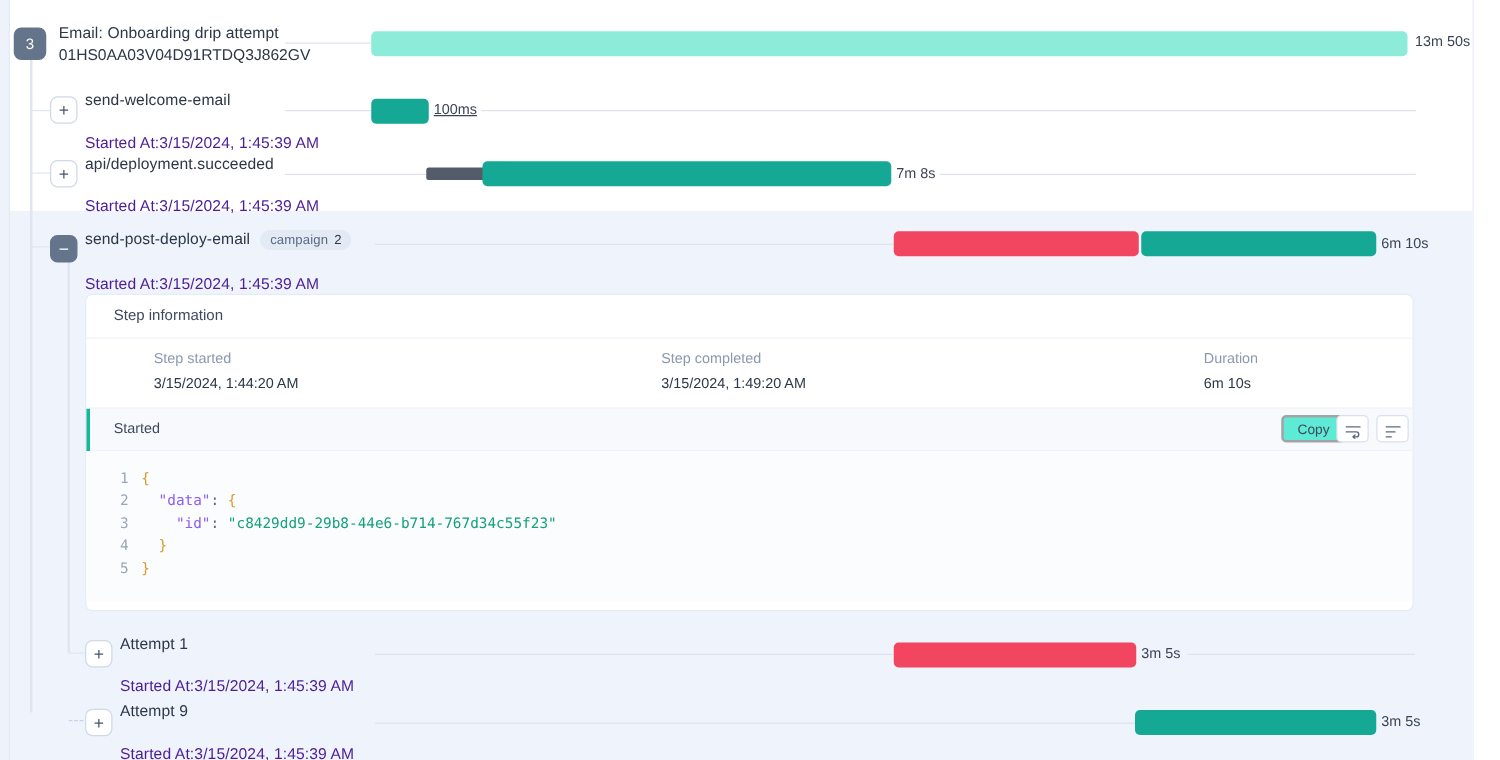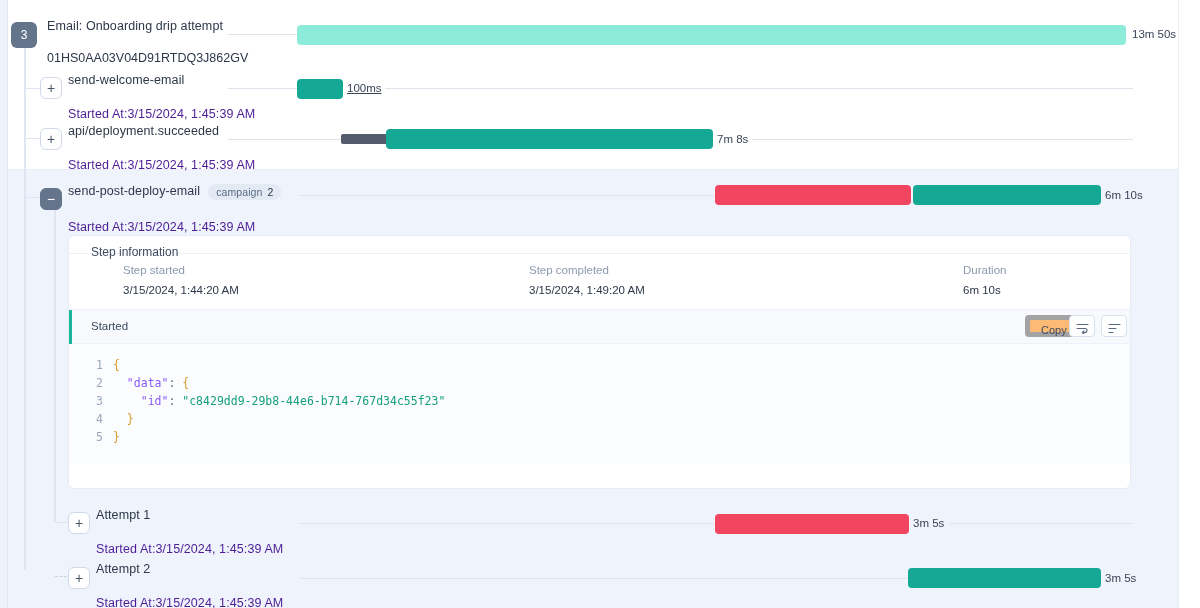--- a/index.html
+++ b/index.html
@@ -70,21 +70,21 @@
   .label-block { position: absolute; }
   .label-title {
     font-size: 12.5px; color: #2d3748; white-space: nowrap;
     letter-spacing: .1px;
   }
   .label-sub {
     font-size: 12.5px; color: #4c1d95; white-space: nowrap; margin-top: 20px;
     letter-spacing: .1px;
   }
   .label-id {
-    font-size: 12.5px; color: #2d3748; white-space: nowrap; margin-top: 18px;
+    font-size: 12.5px; color: #2d3748; white-space: nowrap; margin-top: 4px;
   }
   .attempt-chip {
     display: inline-block; vertical-align: middle;
     margin-left: 8px; padding: 2px 8px;
     background: #e4eaf4; border-radius: 10px;
     font-size: 10.5px; color: #5a6b85;
   }
   .attempt-chip .num { color: #2d3748; margin-left: 5px; }
 
   
@@ -104,21 +104,21 @@
 
   
   .card {
     position: absolute;
     background: #ffffff;
     border: 1px solid #e6ecf6;
     border-radius: 6px;
     overflow: hidden;
   }
   .card-head {
-    height: 18px; line-height: 32px; padding: 0 22px;
+    height: 35px; line-height: 32px; padding: 0 22px;
     font-size: 12px; color: #3d4a5f;
     border-bottom: 1px solid #eef2f8;
   }
   .meta-row {
     position: relative; height: 56px; border-bottom: 1px solid #eef2f8;
   }
   .meta-col { position: absolute; top: 10px; margin-left: 32px; }
   .meta-label { font-size: 11.5px; color: #8c99ad; }
   .meta-value { font-size: 11.5px; color: #2d3748; margin-top: 8px; }
 
@@ -130,21 +130,21 @@
     position: absolute; left: 0; top: 0; width: 3px; height: 34px;
     background: #17b79c;
   }
   .output-title {
     position: absolute; left: 22px; top: 10px;
     font-size: 11.5px; color: #3d4a5f;
   }
   .btn-copy {
     position: absolute; top: 5px;
     height: 22px; padding: 0 11px; line-height: 20px;
-    background: #fdba74; border: 5px solid #a3a3a3; border-radius: 4px;
+    background: #5eead4; border: 2px solid #a3a3a3; border-radius: 4px;
     font-size: 11px; color: #3d4a5f; cursor: pointer;
     font-family: "Liberation Sans", sans-serif;
   }
   .btn-icon {
     position: absolute; top: 5px;
     width: 26px; height: 22px;
     background: #ffffff; border: 1px solid #d9e1ec; border-radius: 4px;
     cursor: pointer;
   }
   .btn-icon svg { display: block; margin: 5px auto 0; }
@@ -290,21 +290,21 @@
     </div>
     <div class="tl-line" style="left:300px; top:523px; width:415px;"></div>
     <div class="bar red" style="left:715px; top:514px; width:194px;"></div>
     <div class="dur" style="left:913px; top:517px;">3m 5s</div>
     <div class="tl-line" style="left:950px; top:523px; width:182px;"></div>
   </div>
 
   <div class="row" style="top:0;">
     <div class="toggle" style="left:68px; top:567px;">+</div>
     <div class="label-block" style="left:96px; top:562px;">
-      <div class="label-title">Attempt 2</div>
+      <div class="label-title">Attempt 9</div>
       <div class="label-sub">Started At:3/15/2024, 1:45:39 AM</div>
     </div>
     <div class="tl-line" style="left:300px; top:578px; width:608px;"></div>
     <div class="bar teal" style="left:908px; top:568px; width:193px;"></div>
     <div class="dur" style="left:1105px; top:572px;">3m 5s</div>
   </div>
 
 </div>
 
 </body></html>

